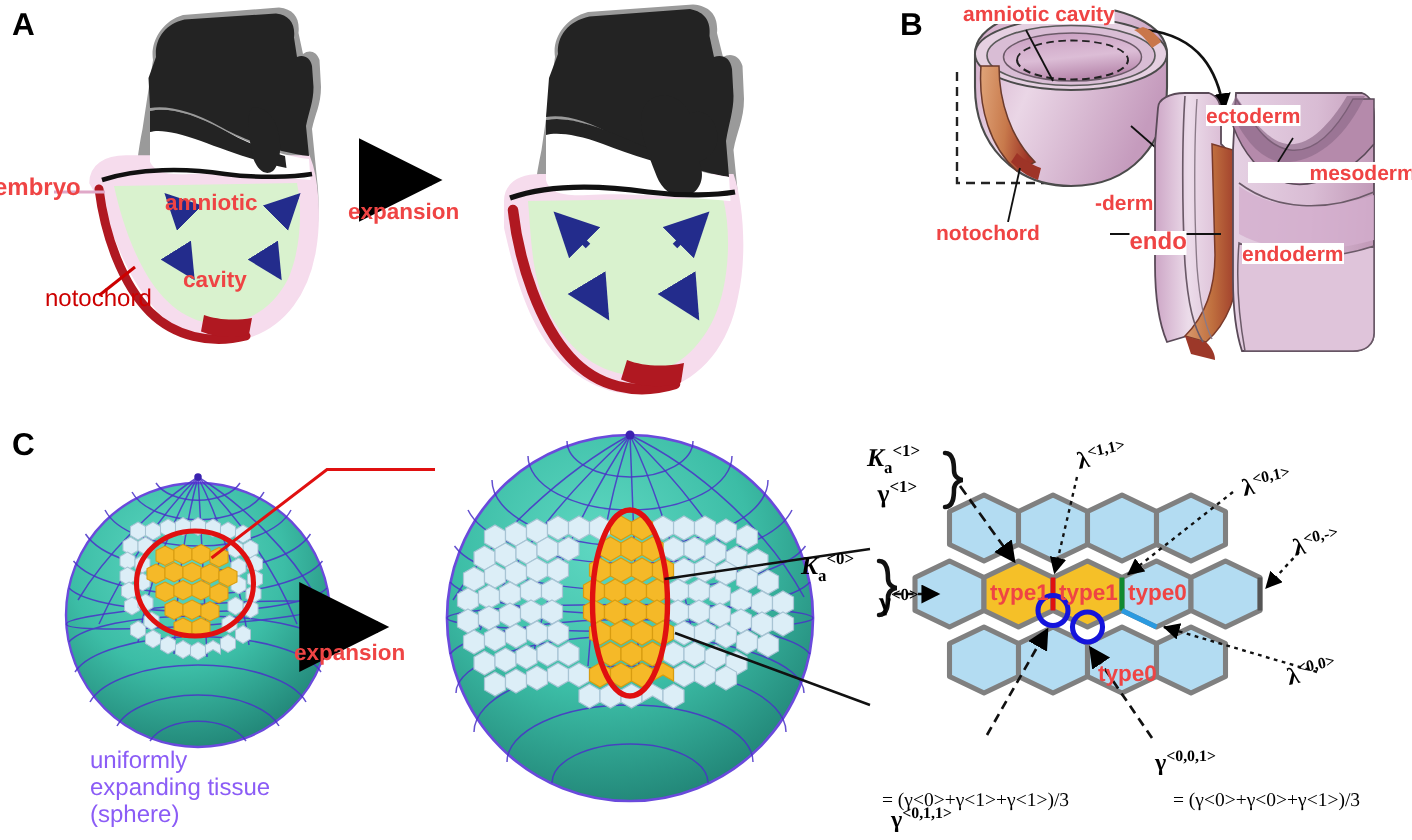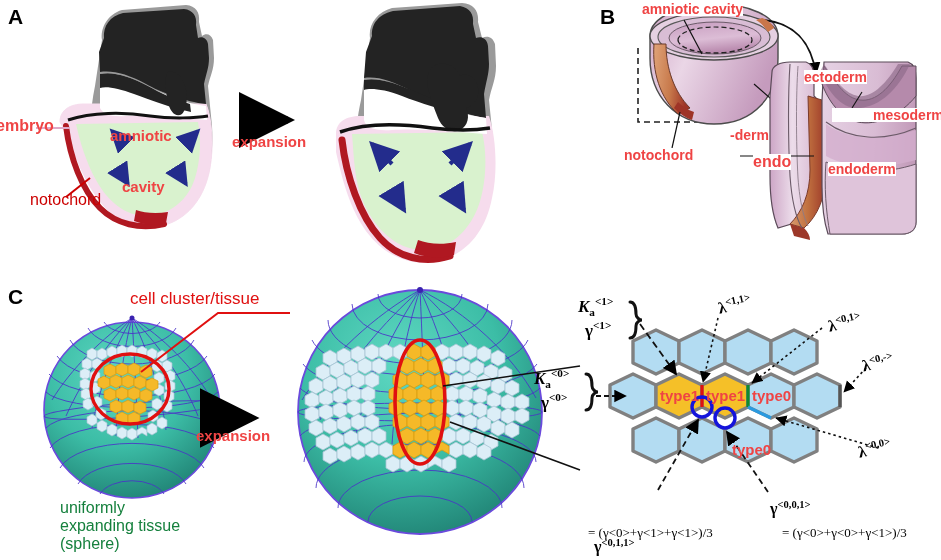--- a/index.html
+++ b/index.html
@@ -3,21 +3,21 @@
 <meta charset="utf-8">
 <style>
   html,body{margin:0;padding:0;background:#fff;}
   body{width:941px;height:560px;position:relative;overflow:hidden;
        font-family:"Liberation Sans",sans-serif;color:#000;}
   .fig{position:absolute;left:0;top:0;width:941px;height:560px;}
   .lbl{position:absolute;white-space:nowrap;line-height:1.02;}
   .panel-letter{font-weight:bold;font-size:21px;}
   .blk{color:#ef4444;font-weight:bold;}
   .red{color:#cc0000;}
-  .blu{color:#15803d;}
+  .blu{color:#8b5cf6;}
   .wbg{background:#fff;}
   .math{font-family:"Liberation Serif",serif;font-weight:bold;}
   .sup{font-size:0.66em;vertical-align:super;font-weight:bold;}
   .sub{font-size:0.66em;vertical-align:sub;font-weight:bold;}
   .ital{font-style:italic;}
   svg{display:block;position:absolute;left:0;top:0;overflow:visible;}
   .eq{font-family:"Liberation Serif",serif;font-size:13px;}
 </style>
 </head>
 <body>
@@ -544,42 +544,41 @@
 <div class="lbl blk" style="left:232px;top:134px;font-size:15px;">expansion</div>
 
 <div class="lbl blk wbg" style="left:642px;top:2px;font-size:14px;">amniotic cavity</div>
 <div class="lbl blk wbg" style="left:624px;top:148px;font-size:14px;">notochord</div>
 <div class="lbl blk wbg" style="left:753px;top:110px;font-size:16px;margin-top:44px;">endo</div>
 <div class="lbl blk wbg" style="left:730px;top:128px;font-size:14px;">-derm</div>
 <div class="lbl blk wbg" style="left:804px;top:70px;font-size:14px;">ectoderm</div>
 <div class="lbl blk wbg" style="left:832px;top:108px;font-size:14px;padding-left:41px;">mesoderm</div>
 <div class="lbl blk wbg" style="left:828px;top:162px;font-size:14px;">endoderm</div>
 
-<div class="lbl" style="left:130px;top:290px;font-size:17px;color:#e01010;">cell cluster/tissue</div>
 <div class="lbl blu" style="left:60px;top:500px;font-size:16px;">uniformly</div>
 <div class="lbl blu" style="left:60px;top:518px;font-size:16px;">expanding tissue</div>
 <div class="lbl blu" style="left:60px;top:536px;font-size:16px;">(sphere)</div>
 <div class="lbl blk" style="left:196px;top:428px;font-size:15px;">expansion</div>
 
 <div class="lbl blk" style="left:660px;top:388px;font-size:15px;">type1</div>
 <div class="lbl blk" style="left:706px;top:388px;font-size:15px;">type1</div>
 <div class="lbl blk" style="left:752px;top:388px;font-size:15px;">type0</div>
 <div class="lbl blk" style="left:732px;top:442px;font-size:15px;">type0</div>
 
 <div class="lbl math" style="left:578px;top:296px;font-size:17px;">
   <span class="ital">K</span><span class="sub">a</span><span class="sup">&lt;1&gt;</span>
 </div>
 <div class="lbl math" style="left:585px;top:320px;font-size:17px;">
   <span>γ</span><span class="sup">&lt;1&gt;</span>
 </div>
 
 <div class="lbl math" style="left:534px;top:368px;font-size:17px;">
   <span class="ital">K</span><span class="sub">a</span><span class="sup">&lt;0&gt;</span>
 </div>
-<div class="lbl math" style="left:541px;top:392px;font-size:17px;">
+<div class="lbl math" style="left:541px;top:392px;font-size:17px;padding-left:45px;">
   <span>γ</span><span class="sup">&lt;0&gt;</span>
 </div>
 
 <div class="lbl math" style="left:718px;top:296px;font-size:16px;transform:rotate(-12deg);">
   <span>λ</span><span class="sup">&lt;1,1&gt;</span>
 </div>
 <div class="lbl math" style="left:828px;top:314px;font-size:16px;transform:rotate(-12deg);">
   <span>λ</span><span class="sup">&lt;0,1&gt;</span>
 </div>
 <div class="lbl math" style="left:862px;top:354px;font-size:16px;transform:rotate(-12deg);">

